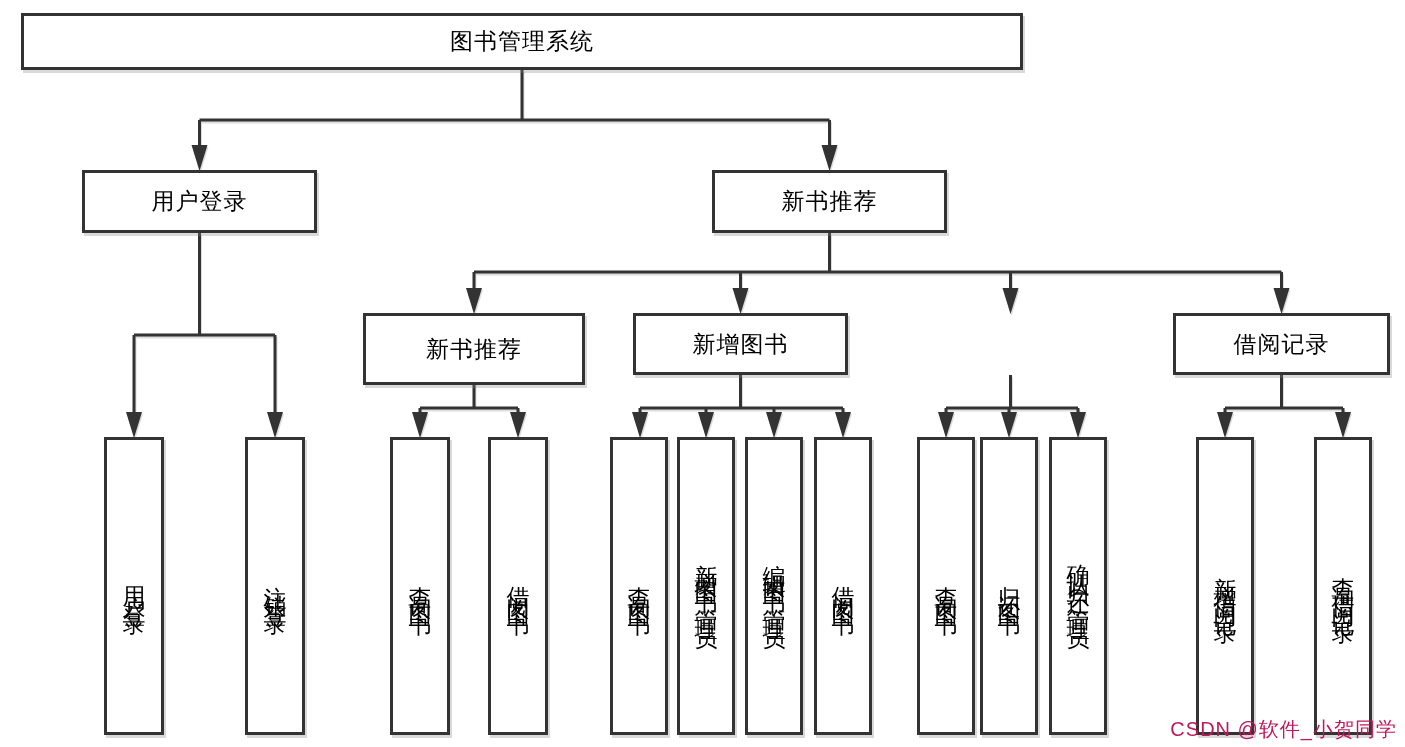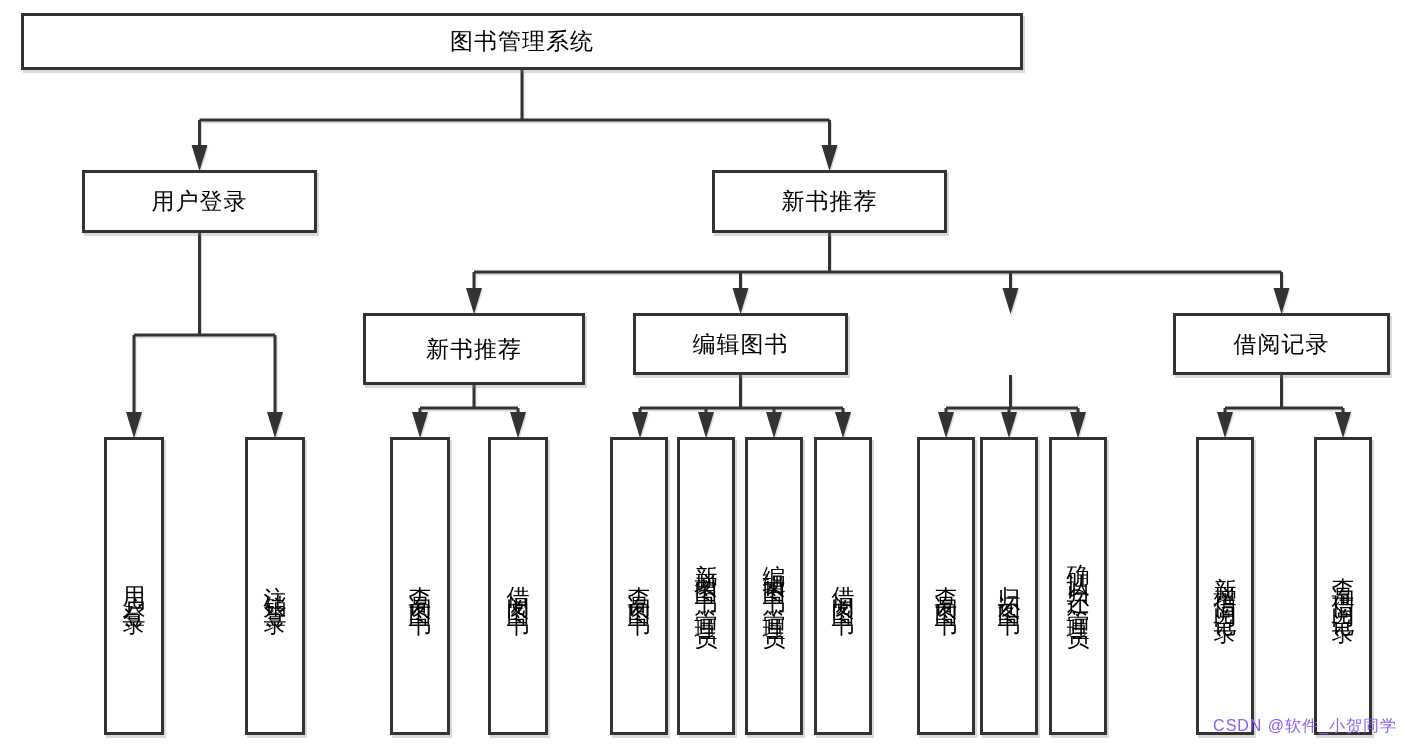--- a/index.html
+++ b/index.html
@@ -33,22 +33,22 @@
   }
   .leaf span{display:block;}
   #connectors{
     position:absolute;left:0;top:0;z-index:1;
     filter:drop-shadow(1px 2px 0 rgba(120,120,120,0.25));
   }
   #watermark{
     position:absolute;
     right:8px;
     top:716px;
-    font-size:16px;
-    color:#8b5cf6;
+    font-size:20px;
+    color:#be185d;
     letter-spacing:1px;
     z-index:3;
     white-space:nowrap;
   }
 </style>
 </head>
 <body>
 
 <div id="stage">
 
@@ -118,21 +118,21 @@
     <span>用户登录</span>
   </div>
   <div class="box" style="left:712px;top:170px;width:235px;height:63px;">
     <span>新书推荐</span>
   </div>
 
   <div class="box" style="left:363px;top:313px;width:222px;height:72px;">
     <span>新书推荐</span>
   </div>
   <div class="box" style="left:633px;top:313px;width:215px;height:62px;">
-    <span>编辑图书</span>
+    <span>新增图书</span>
   </div>
   <div class="box" style="left:1173px;top:313px;width:217px;height:62px;">
     <span>借阅记录</span>
   </div>
 
   <div class="box leaf" style="left:104px;top:437px;width:60px;height:298px;">
     <span>用户登录</span>
   </div>
   <div class="box leaf" style="left:245px;top:437px;width:60px;height:298px;">
     <span>注销登录</span>

